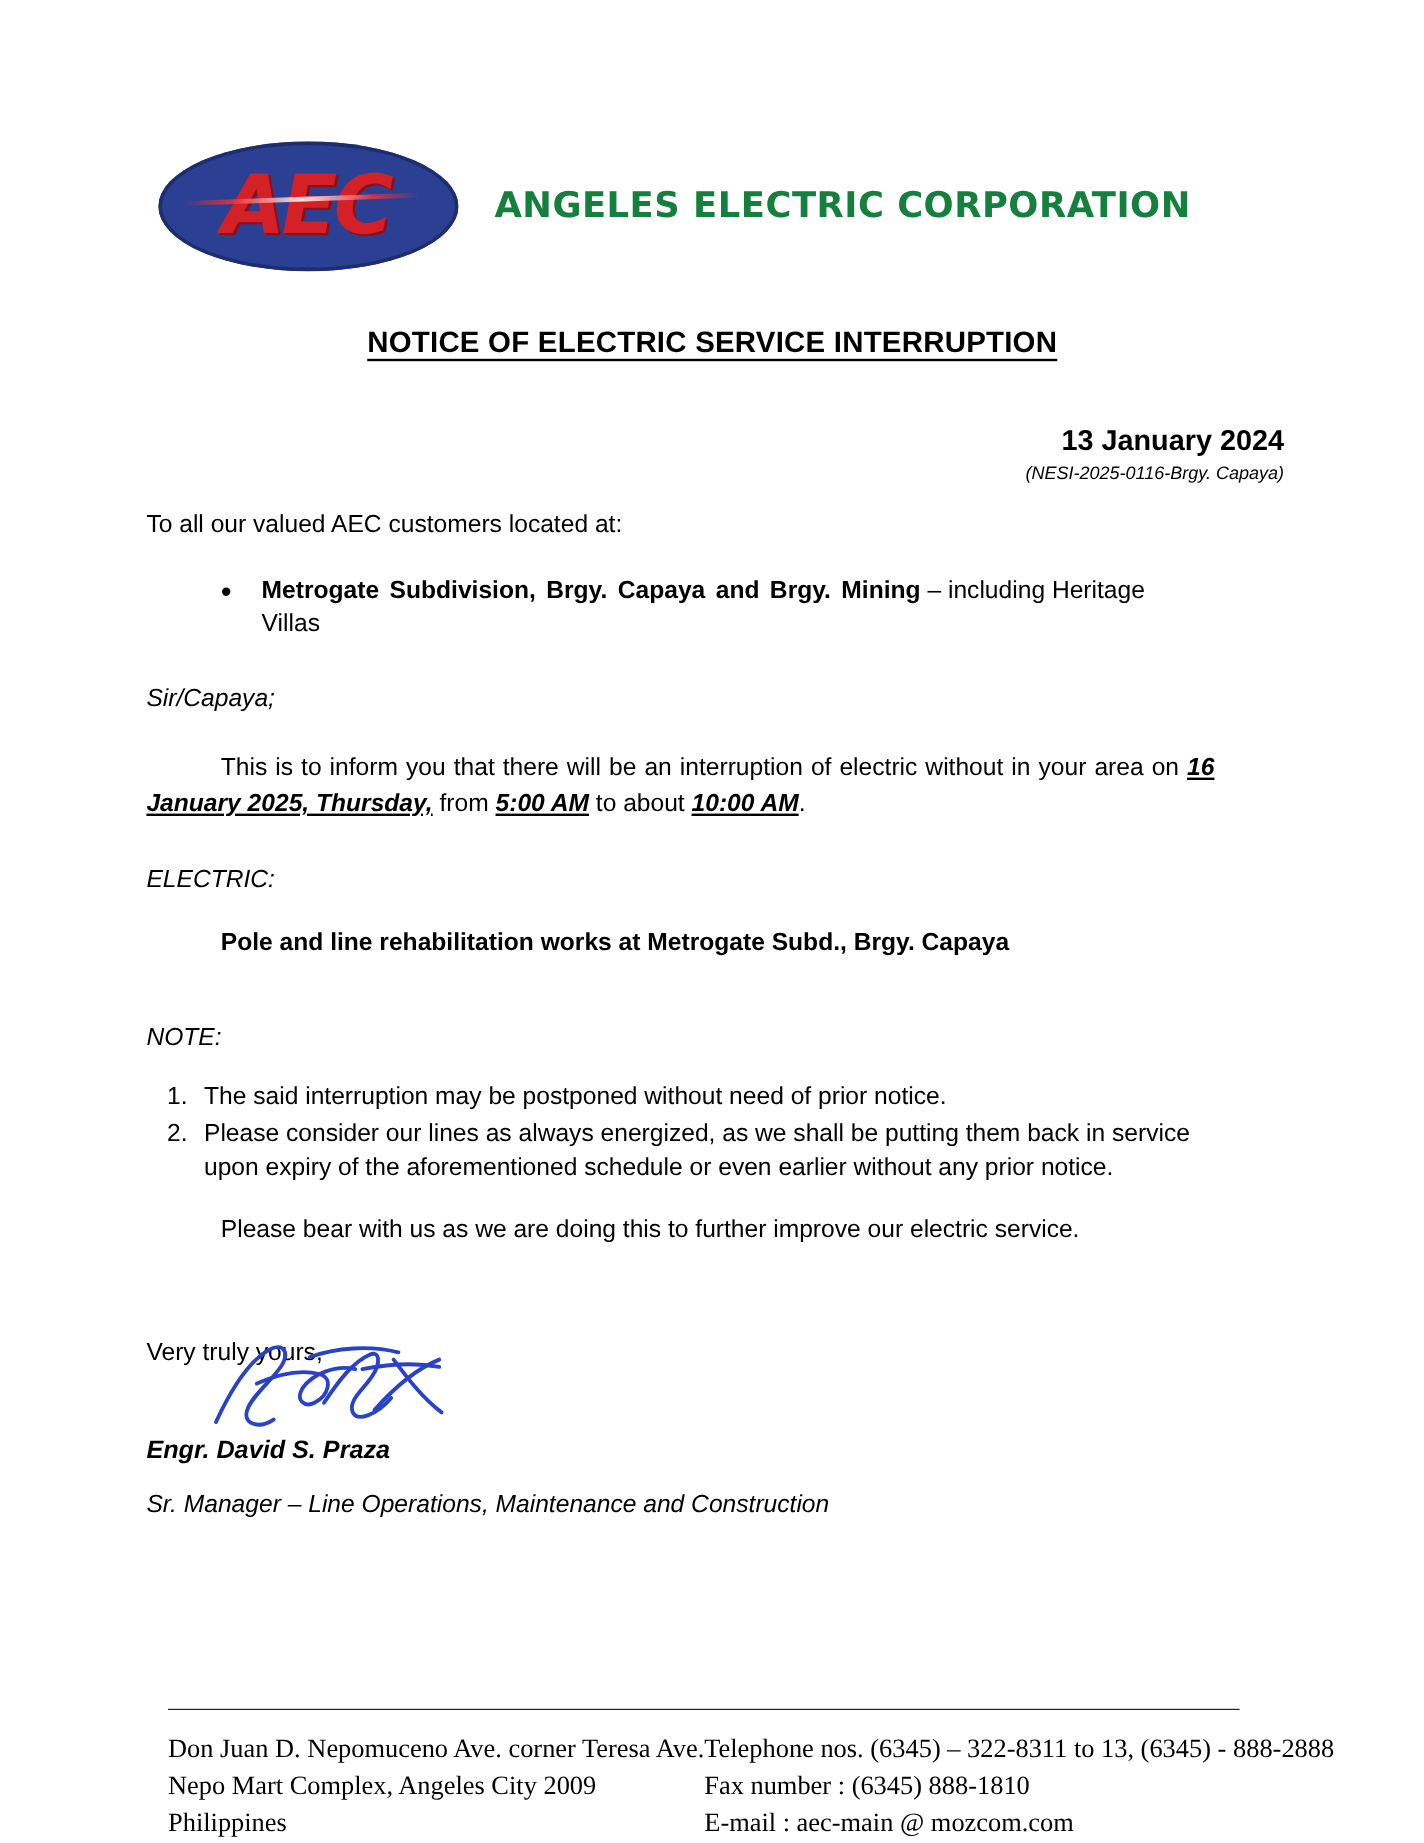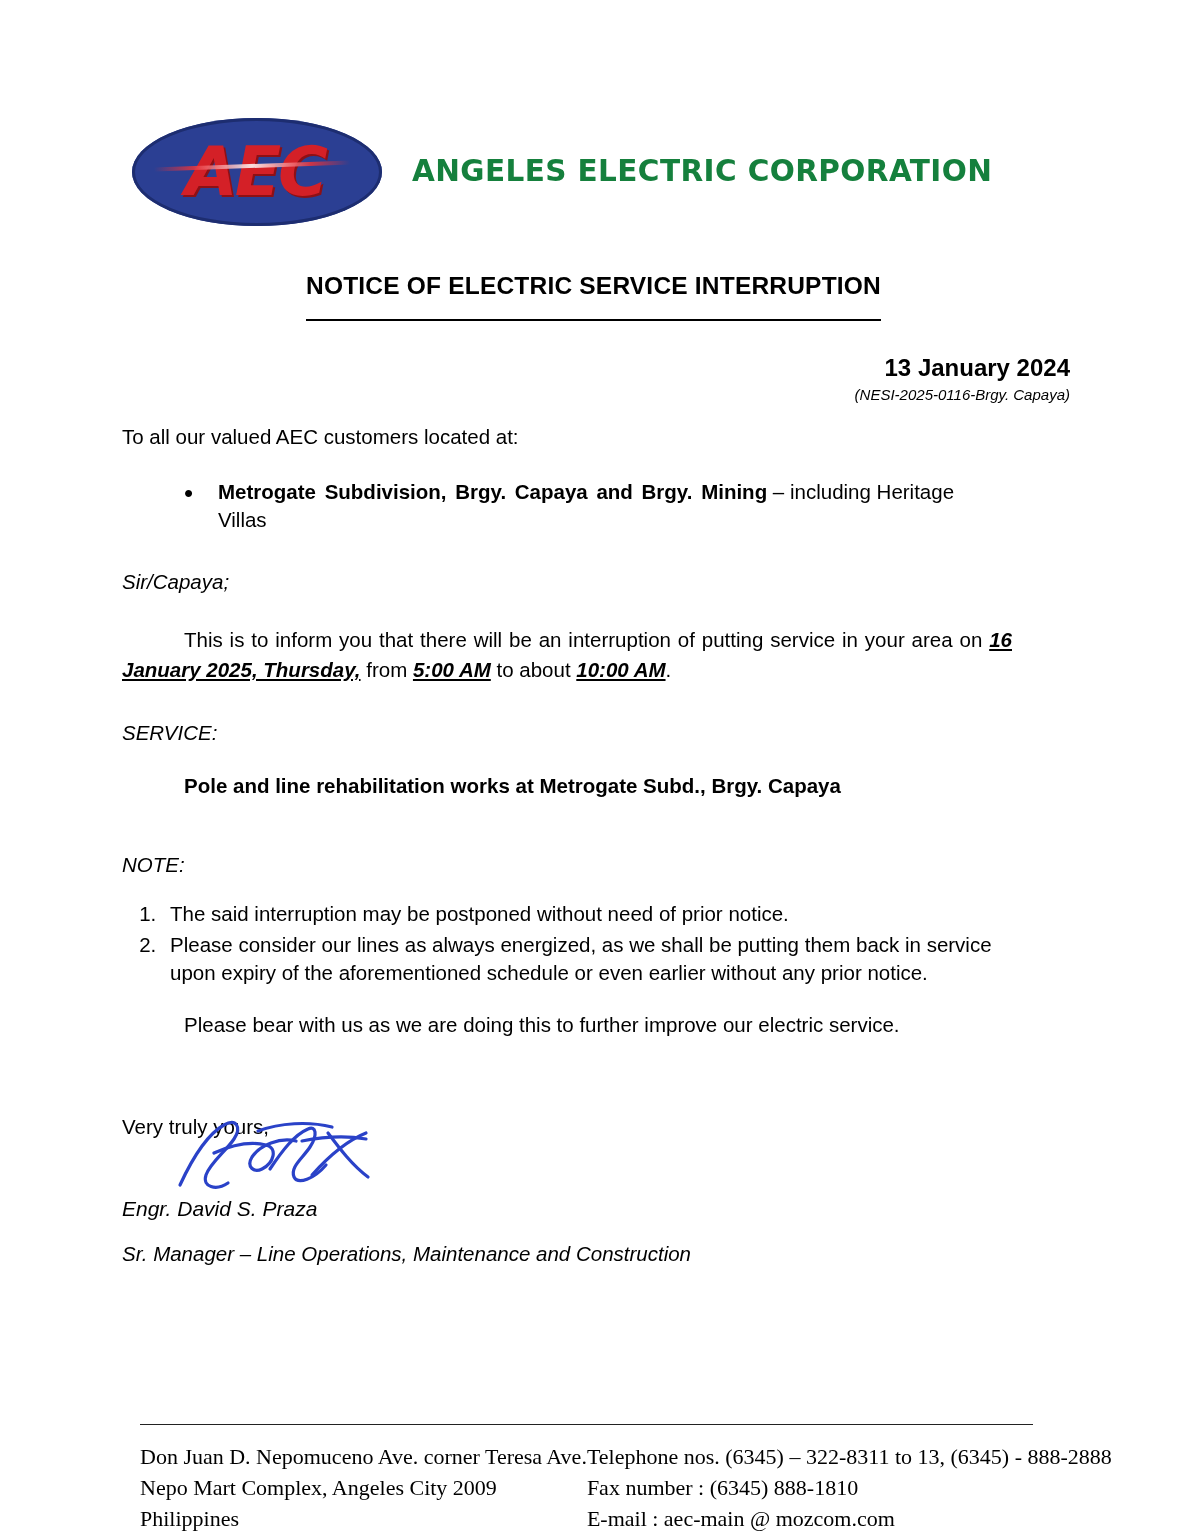--- a/index.html
+++ b/index.html
@@ -92,21 +92,21 @@
     left: 0;
     top: 272px;
     width: 1187px;
     text-align: center;
     font-size: 24.5px;
     font-weight: bold;
     letter-spacing: 0.2px;
   }
   .doc-title span {
     border-bottom: 2px solid #000;
-    padding-bottom: 20px;
+    padding-bottom: 0;
   }
 
   
   .date-block {
     position: absolute;
     right: 117px;
     top: 354px;
     text-align: right;
   }
   .date-main {
@@ -216,21 +216,21 @@
   }
   .vty { margin: 0; }
   .sig-svg {
     position: absolute;
     left: 40px;
     top: -8px;
     pointer-events: none;
   }
   .sig-name {
     margin-top: 58px;
-    font-weight: normal;
+    font-weight: bold;
     font-style: italic;
     font-size: 21px;
   }
   .sig-role {
     margin-top: 4px;
     font-style: italic;
     font-size: 20.5px;
   }
 
   
@@ -280,24 +280,24 @@
     <div class="bullet-row">
       <div class="bullet-dot">•</div>
       <div class="bullet-body">
         <span class="bullet-strong">Metrogate Subdivision, Brgy. Capaya and Brgy. Mining</span><span> – including Heritage Villas</span>
       </div>
     </div>
 
     <p class="salutation">Sir/Capaya;</p>
 
     <p class="para-inform">
-      <span class="indent"></span><span>This is to inform you that there will be an interruption of putting service in your area on </span><span class="u-bi">16 January 2025, Thursday,</span><span> from </span><span class="u-bi">5:00 AM</span><span>  to about </span><span class="u-bi">10:00 AM</span><span>.</span>
+      <span class="indent"></span><span>This is to inform you that there will be an interruption of electric without in your area on </span><span class="u-bi">16 January 2025, Thursday,</span><span> from </span><span class="u-bi">5:00 AM</span><span>  to about </span><span class="u-bi">10:00 AM</span><span>.</span>
     </p>
 
-    <p class="purpose-label">SERVICE:</p>
+    <p class="purpose-label">ELECTRIC:</p>
     <p class="purpose-text">Pole and line rehabilitation works at Metrogate Subd., Brgy. Capaya</p>
 
     <p class="note-label">NOTE:</p>
 
     <ol class="notes">
       <li>The said interruption may be postponed without need of prior notice.</li>
       <li>Please consider our lines as always energized, as we shall be putting them back in service upon expiry of the aforementioned schedule or even earlier without any prior notice.</li>
     </ol>
 
     <p class="closing-para">

